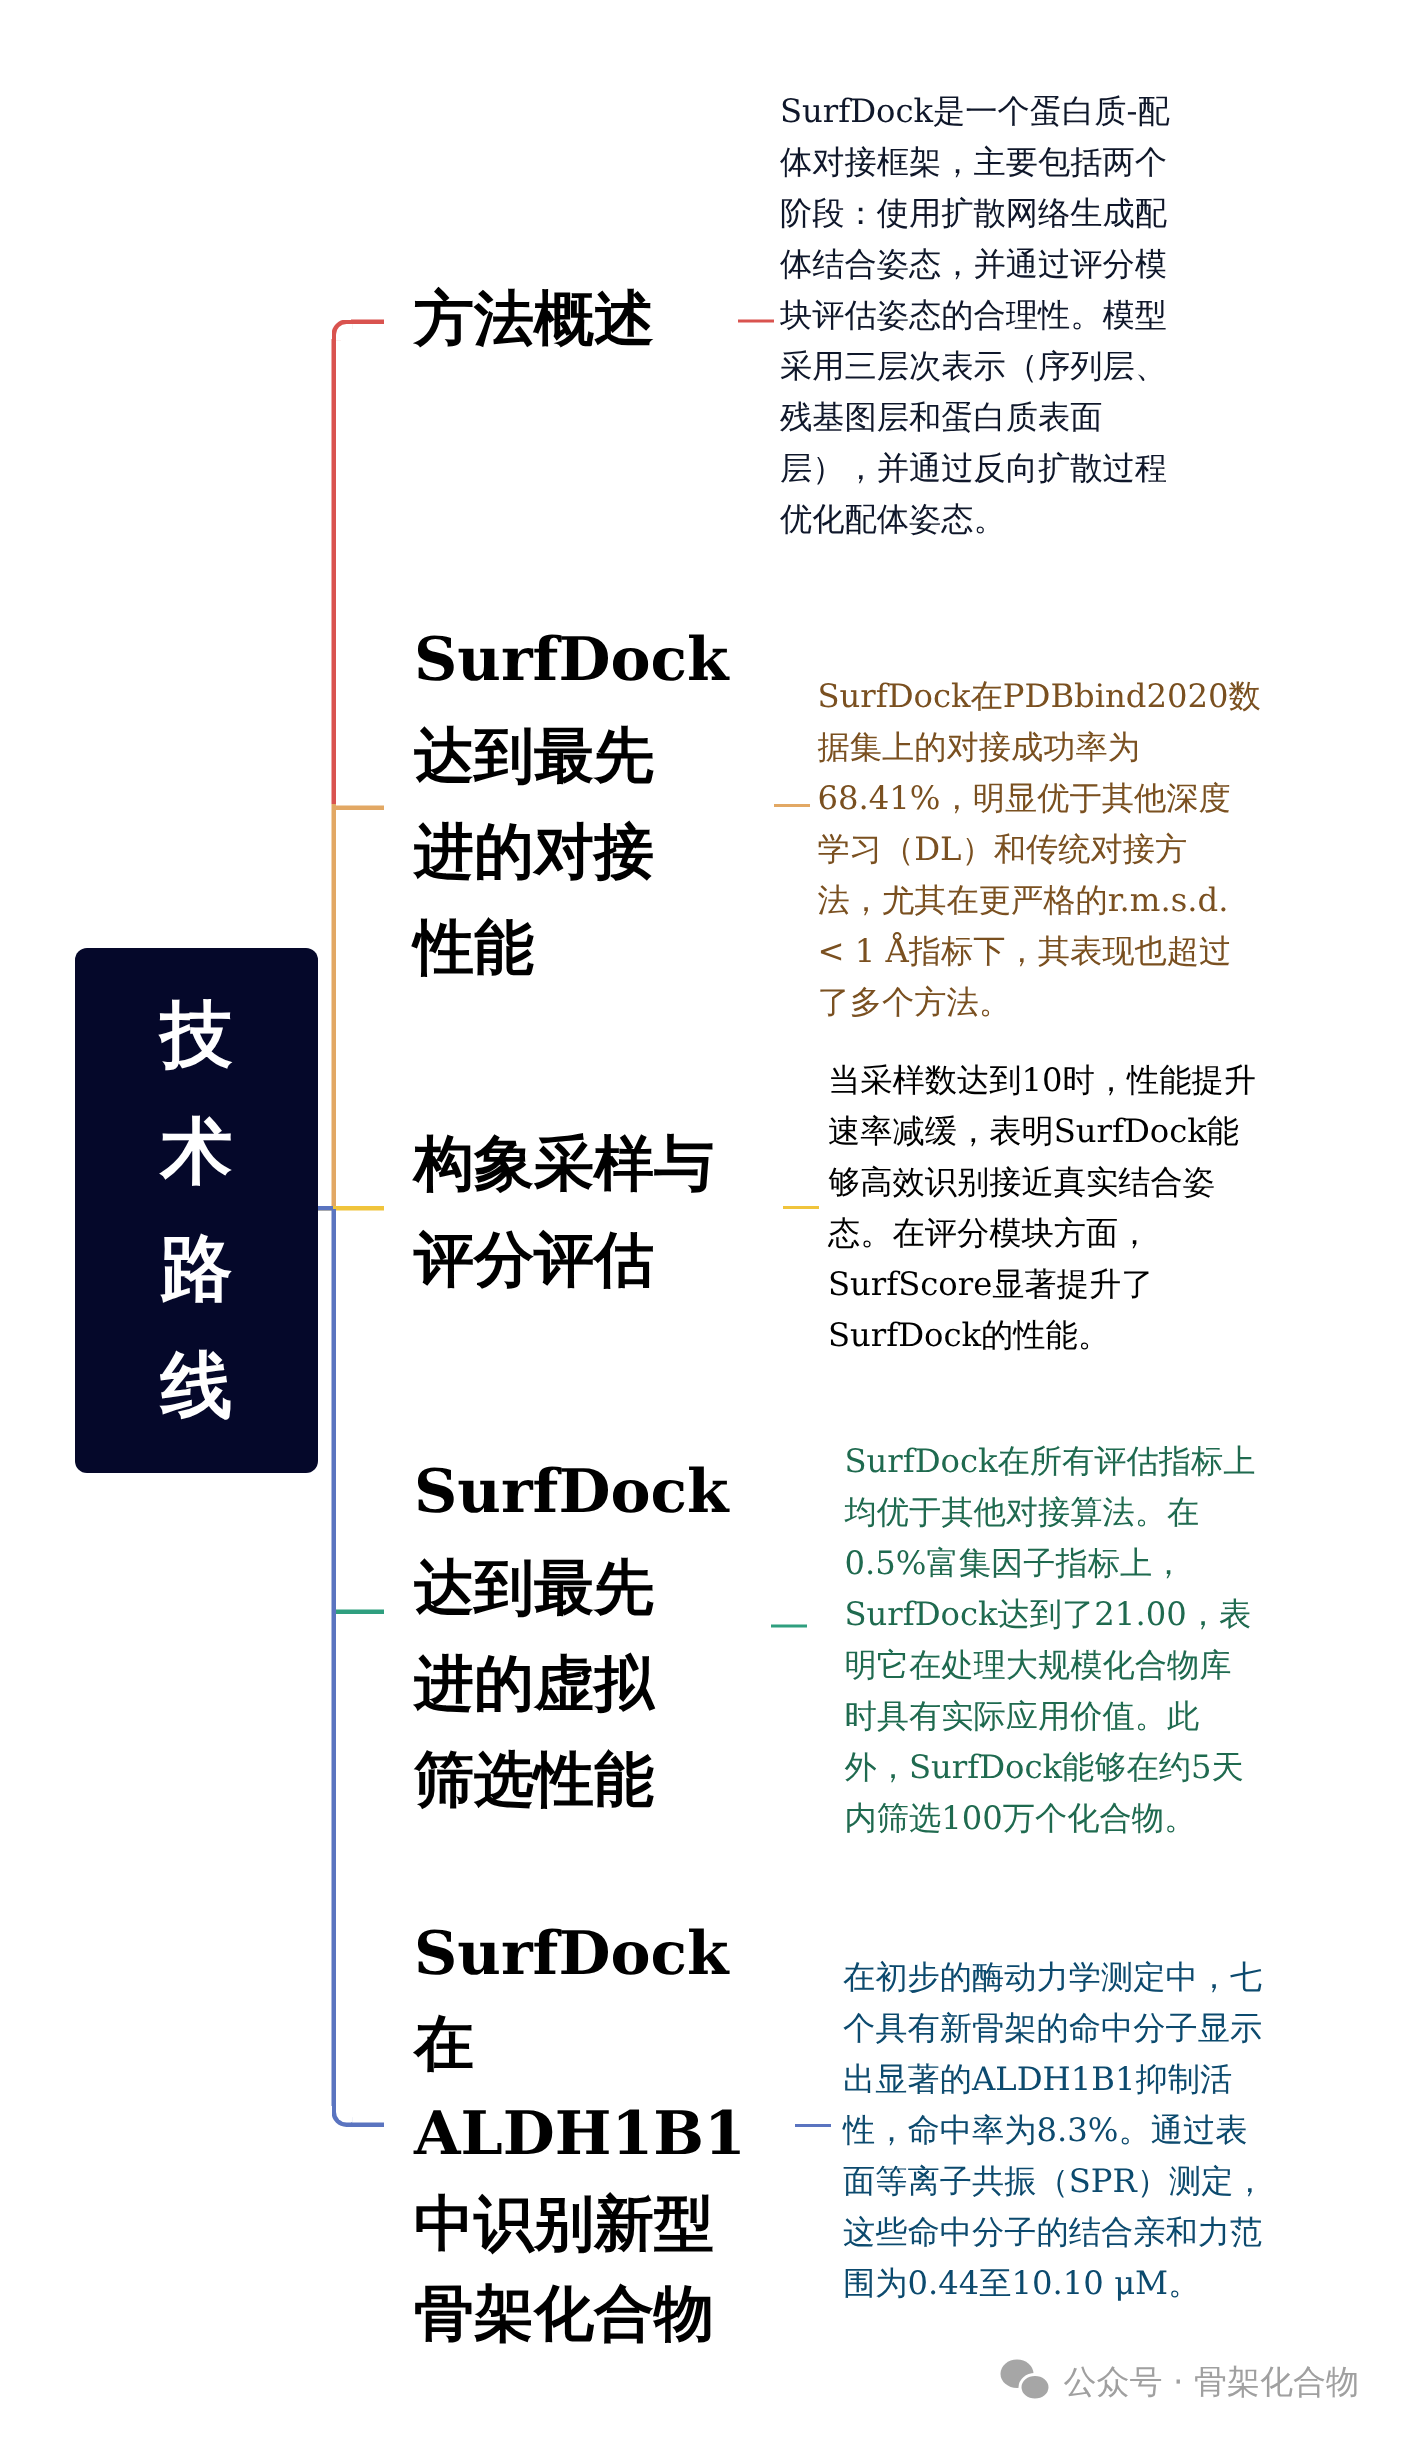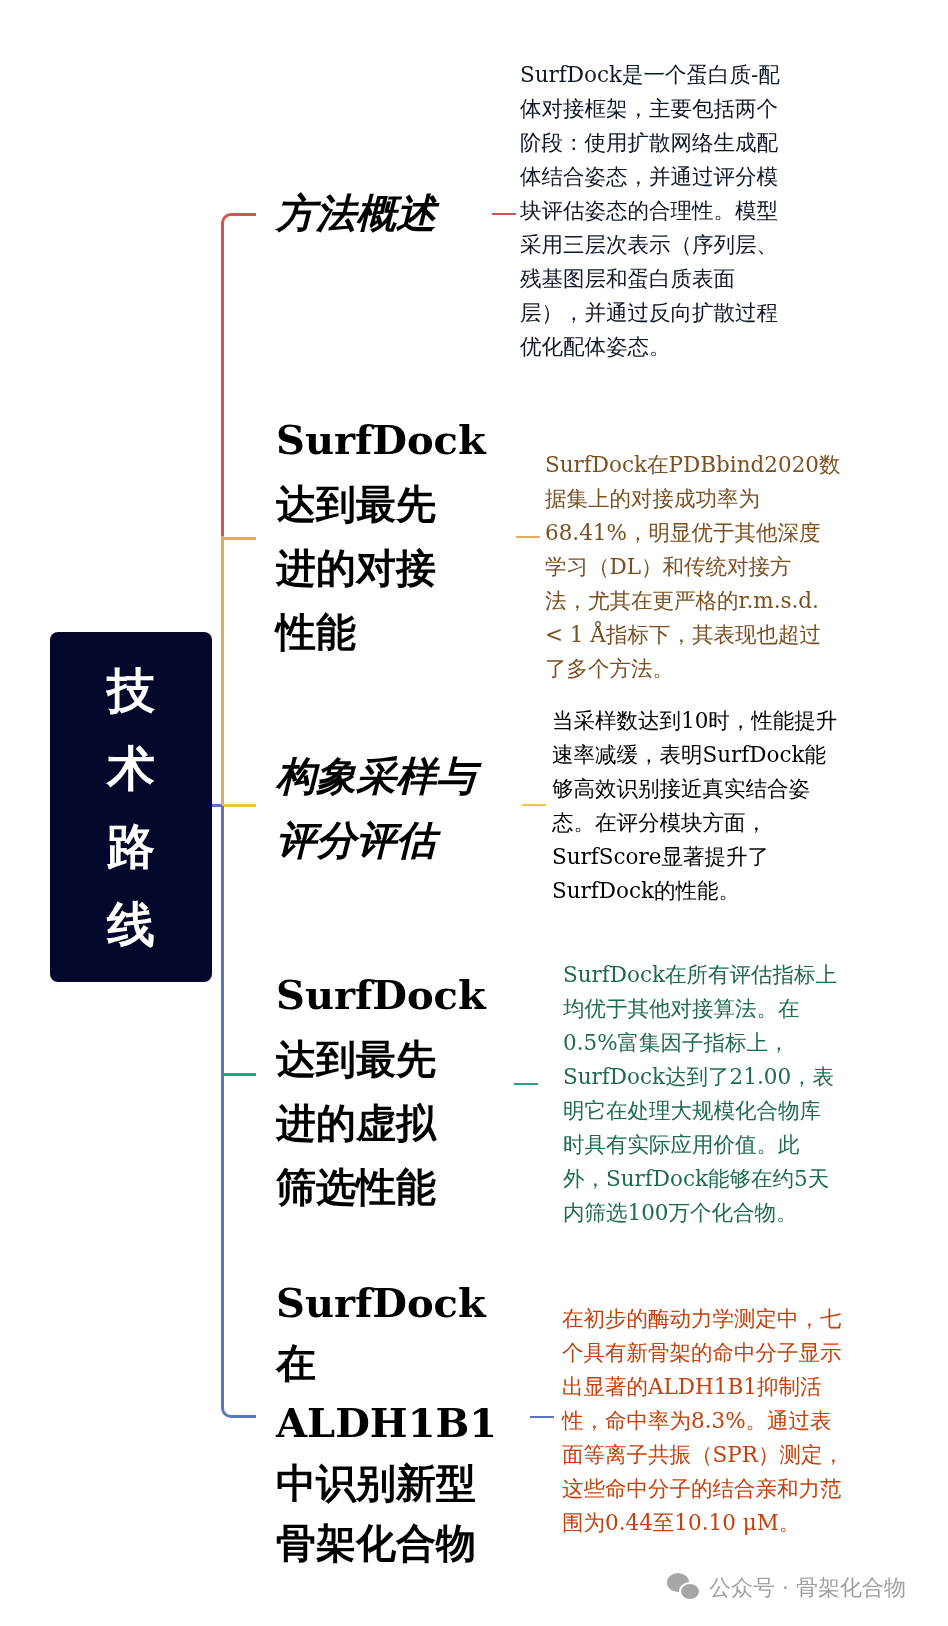--- a/index.html
+++ b/index.html
@@ -20,21 +20,21 @@
   .trunk { position:absolute; width:3px; }
   .branch { position:absolute; height:3px; }
   .elbow { position:absolute; width:14px; height:14px; border-style:solid; border-width:3px 0 0 3px; border-radius:10px 0 0 0; box-sizing:border-box; }
   .elbow.bottom { border-width:0 0 3px 3px; border-radius:0 0 0 10px; }
   .title {
     position:absolute; left:276px; color:#000;
     font-weight:bold; font-size:40px; line-height:60px;
     font-family:"DejaVu Serif", "Liberation Serif", serif;
     white-space:pre-line;
   }
-  .title.sans { font-family:"DejaVu Sans", sans-serif;font-style:italic; }
+  .title.sans { font-family:"DejaVu Sans", sans-serif; }
   .desc {
     position:absolute; font-size:21.5px; line-height:34px;
     font-family:"DejaVu Serif", "Liberation Serif", serif;
   }
   .tick { position:absolute; height:2px; width:24px; }
   .footer {
     position:absolute; right:42px; top:1573px; color:#a0a0a0; font-size:22px;
     display:flex; align-items:center; gap:8px;
   }
   .wechat { position:relative; width:34px; height:30px; }
@@ -115,21 +115,21 @@
 时具有实际应用价值。此
 外，SurfDock能够在约5天
 内筛选100万个化合物。</div>
 
 <div class="title" style="top:1273px;line-height:60px;">SurfDock
 在
 ALDH1B1
 中识别新型
 骨架化合物</div>
 <div class="tick" style="left:530px;top:1416px;background:#5a74c0;"></div>
-<div class="desc" style="left:562px;top:1302px;color:#c2410c;white-space:pre-line;">在初步的酶动力学测定中，七
+<div class="desc" style="left:562px;top:1302px;color:#0c4a6e;white-space:pre-line;">在初步的酶动力学测定中，七
 个具有新骨架的命中分子显示
 出显著的ALDH1B1抑制活
 性，命中率为8.3%。通过表
 面等离子共振（SPR）测定，
 这些命中分子的结合亲和力范
 围为0.44至10.10 μM。</div>
 
 <div class="footer">
   <div class="wechat">
       <div class="b1"></div>

